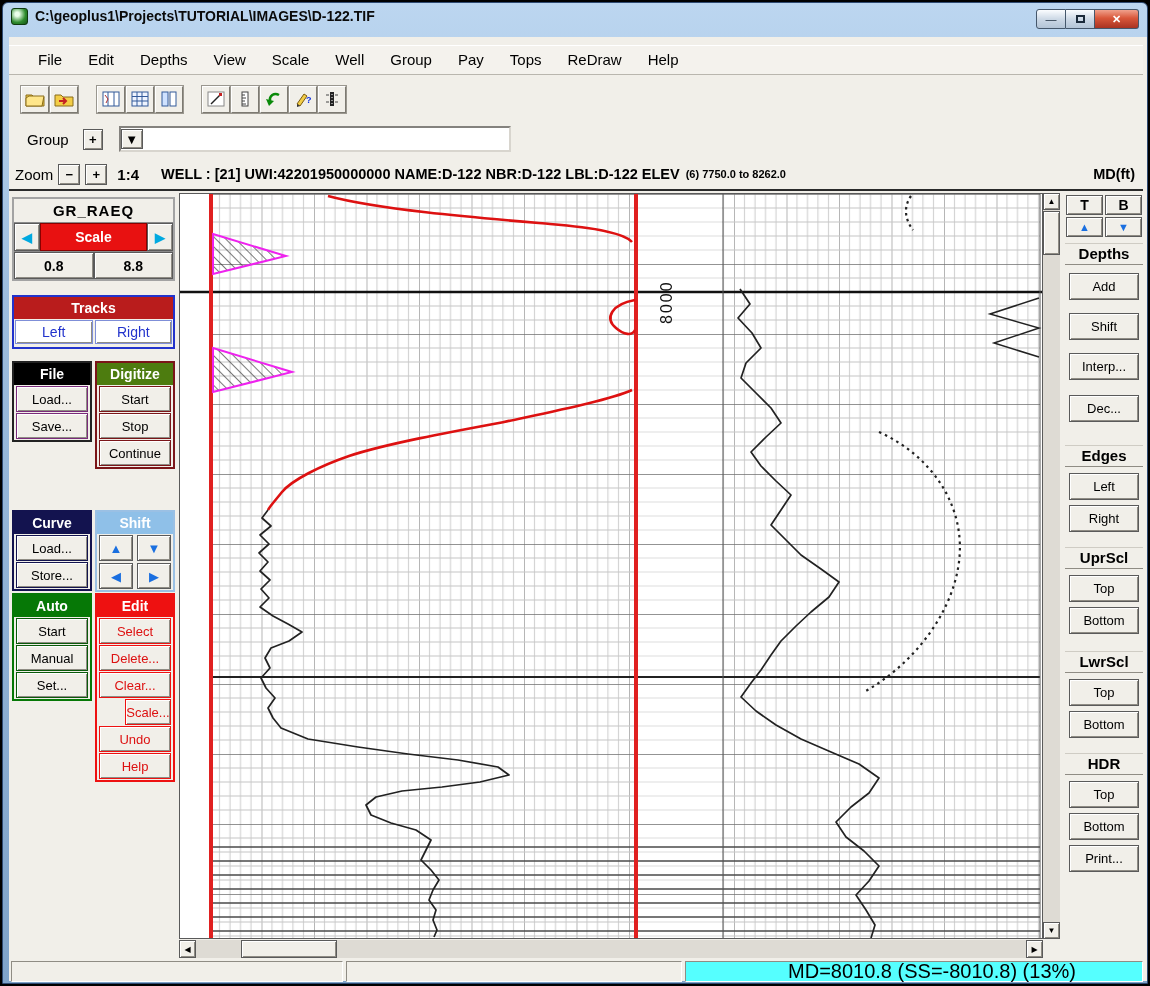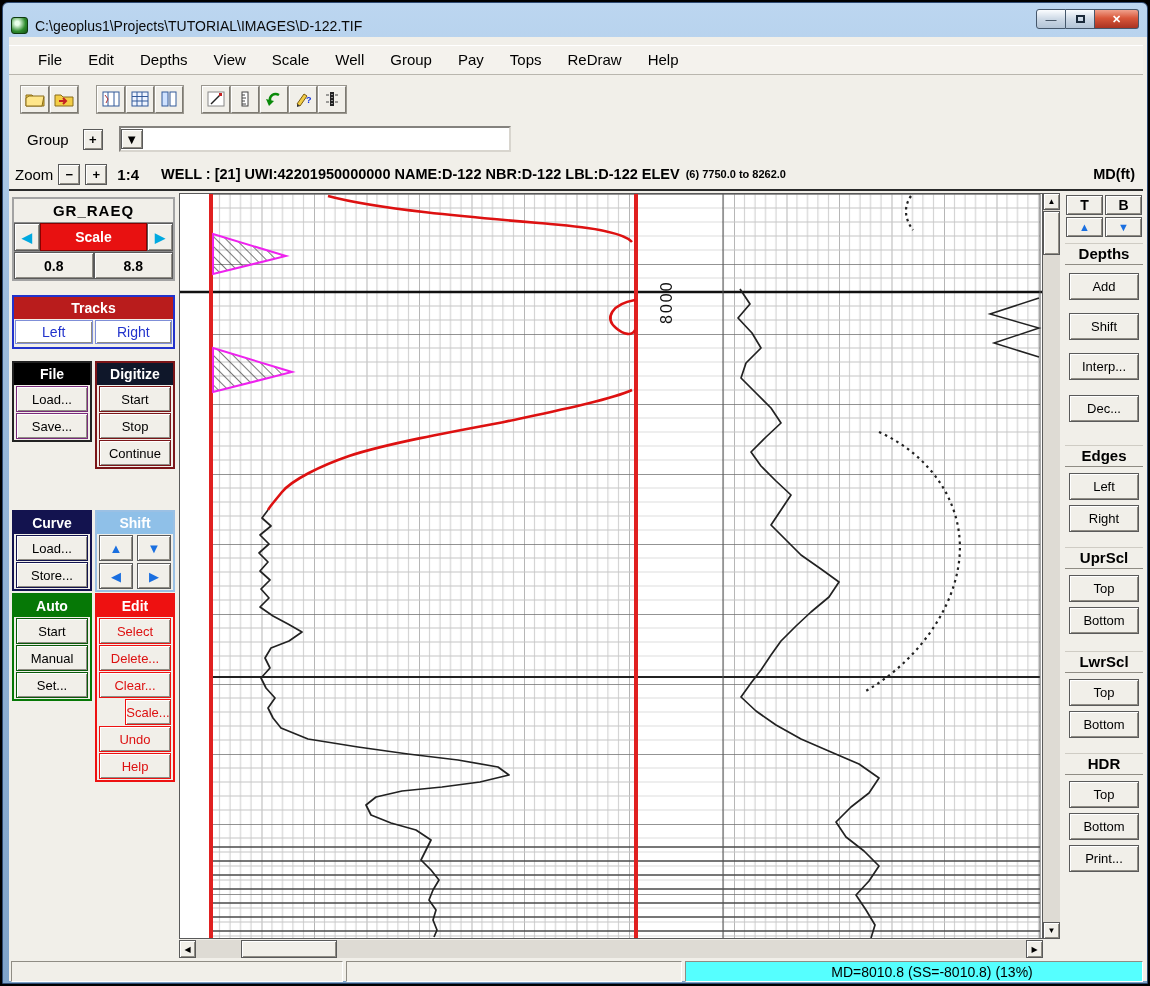--- a/index.html
+++ b/index.html
@@ -3,21 +3,21 @@
 <meta charset="utf-8">
 <style>
   * { box-sizing: border-box; margin: 0; padding: 0; }
   html,body { width:1150px; height:986px; background:#000; overflow:hidden;
               font-family:"Liberation Sans", sans-serif; }
   #window { position:absolute; left:0; top:0; width:1150px; height:986px; background:#000; }
   .frame { position:absolute; left:2px; top:2px; width:1146px; height:982px;
            background:linear-gradient(180deg,#bcd6f0 0%,#9dbdde 30%,#7fa3c9 100%);
            border:1px solid #2f4b73; border-radius:6px 6px 0 0; }
   .titlebar { position:absolute; left:8px; top:5px; right:150px; height:26px;
-              display:flex; align-items:flex-end; }
+              display:flex; align-items:flex-start;font-weight:bold; }
   .app-icon { width:17px; height:17px; border-radius:3px;
               background:radial-gradient(circle at 35% 35%, #eaffea 15%, #2e8b2e 60%, #145214 100%);
               border:1px solid #0e3a0e; }
   .title-text { margin-left:7px; font-size:14px; color:#0a0a0a; white-space:nowrap; }
   .winbtns { position:absolute; right:8px; top:6px; display:flex; }
   .wbtn { height:20px; border:1px solid #45576b; display:flex; align-items:center; justify-content:center;
           font-size:11px; color:#1b2a3a; background:linear-gradient(180deg,#fbfdff,#cdd9e6 50%,#b3c4d6); }
   .wbtn.min { width:30px; border-radius:3px 0 0 3px; }
   .wbtn.max { width:29px; border-left:none; }
   .wbtn.close { width:44px; border-left:none; border-radius:0 3px 3px 0; color:#fff; font-weight:bold;
@@ -109,21 +109,21 @@
   .hsb .sbtn { position:absolute; top:0; width:17px; height:18px; font-size:8px; }
   .hsb .thumb { position:absolute; top:0; left:62px; width:96px; height:18px; }
 
   
   .statusbar { position:absolute; left:2px; top:924px; width:1132px; height:21px; display:flex; }
   .sseg { height:21px; background:#f1efe9; border:1px solid;
           border-color:#8f8c84 #ffffff #ffffff #8f8c84; margin-right:3px; }
   .sseg.s1 { width:332px; }
   .sseg.s2 { width:336px; }
   .sseg.s3 { flex:1; margin-right:0; background:#55ffff; display:flex; align-items:center;
-             justify-content:center; font-size:14px; color:#000;padding-left:36px; }
+             justify-content:center; font-size:20px; color:#000;padding-left:36px; }
 </style>
 </head>
 <body>
 
 <div id="window">
  <div class="frame">
 
   <div class="titlebar">
     <div class="app-icon"></div>
     <div class="title-text">C:\geoplus1\Projects\TUTORIAL\IMAGES\D-122.TIF</div>
@@ -266,21 +266,21 @@
         </div>
       </div>
 
       <div class="lprow" style="top:168px;">
         <div class="col" style="width:80px; border:2px solid #222; margin-right:3px;">
           <div class="boxhdr" style="background:#000;">File</div>
           <div class="colbtn btn3d" style="border-color:#7a2a7a;">Load...</div>
           <div class="colbtn btn3d" style="border-color:#7a2a7a;">Save...</div>
         </div>
         <div class="col" style="width:80px; border:2px solid #7b1518;">
-          <div class="boxhdr" style="background:#0f172a;">Digitize</div>
+          <div class="boxhdr" style="background:#4d7c0f;">Digitize</div>
           <div class="colbtn btn3d" style="border-color:#7b1518;">Start</div>
           <div class="colbtn btn3d" style="border-color:#7b1518;">Stop</div>
           <div class="colbtn btn3d" style="border-color:#7b1518;">Continue</div>
         </div>
       </div>
 
       <div class="lprow" style="top:317px;">
         <div class="col" style="width:80px; border:2px solid #13134f; margin-right:3px;">
           <div class="boxhdr" style="background:#13134f;">Curve</div>
           <div class="colbtn btn3d" style="border-color:#13134f;">Load...</div>

